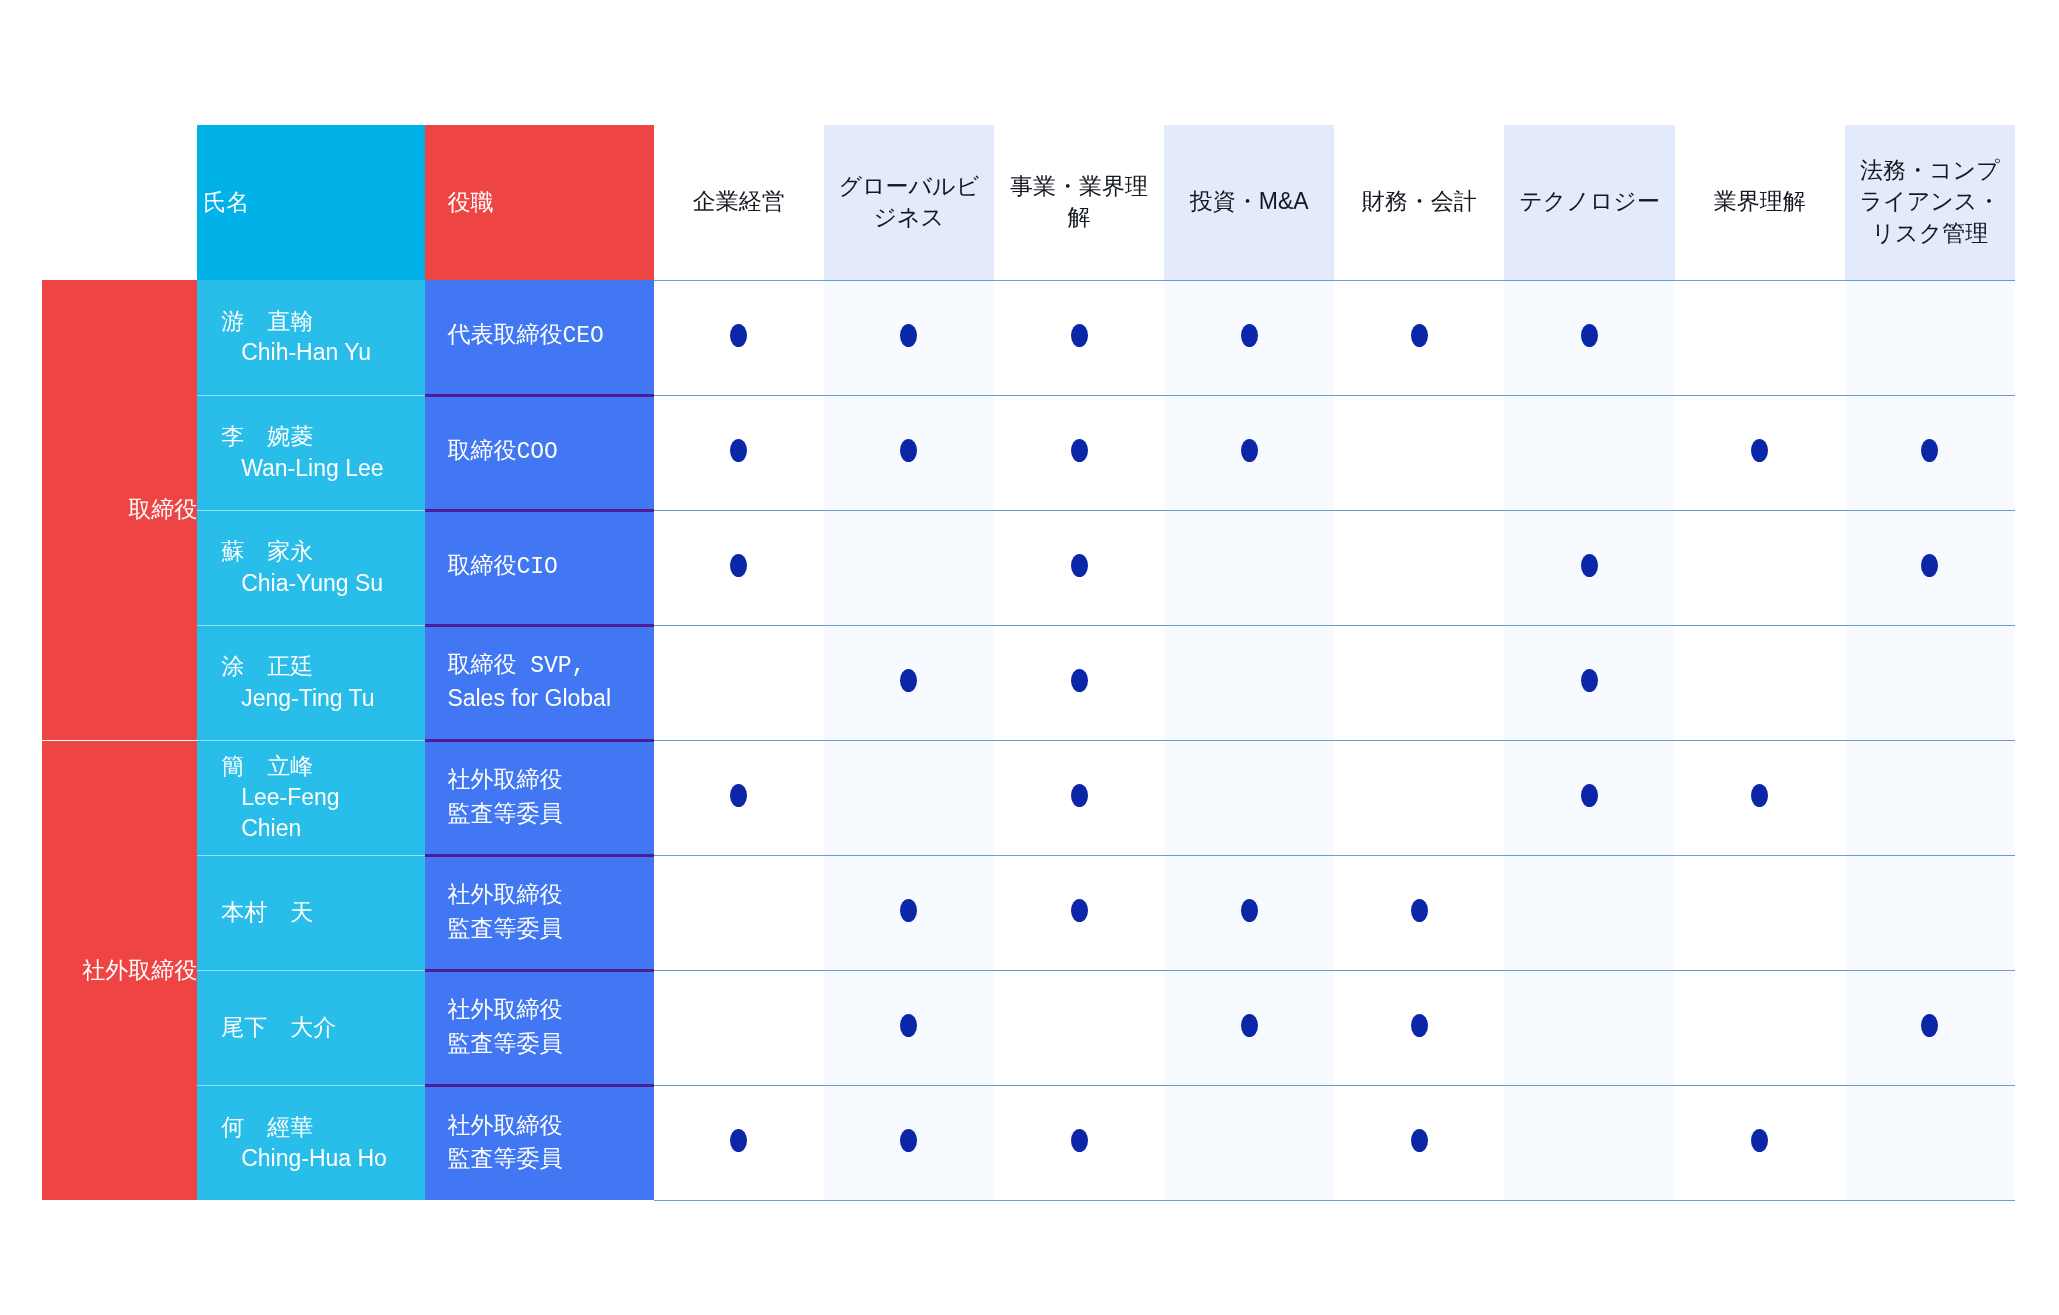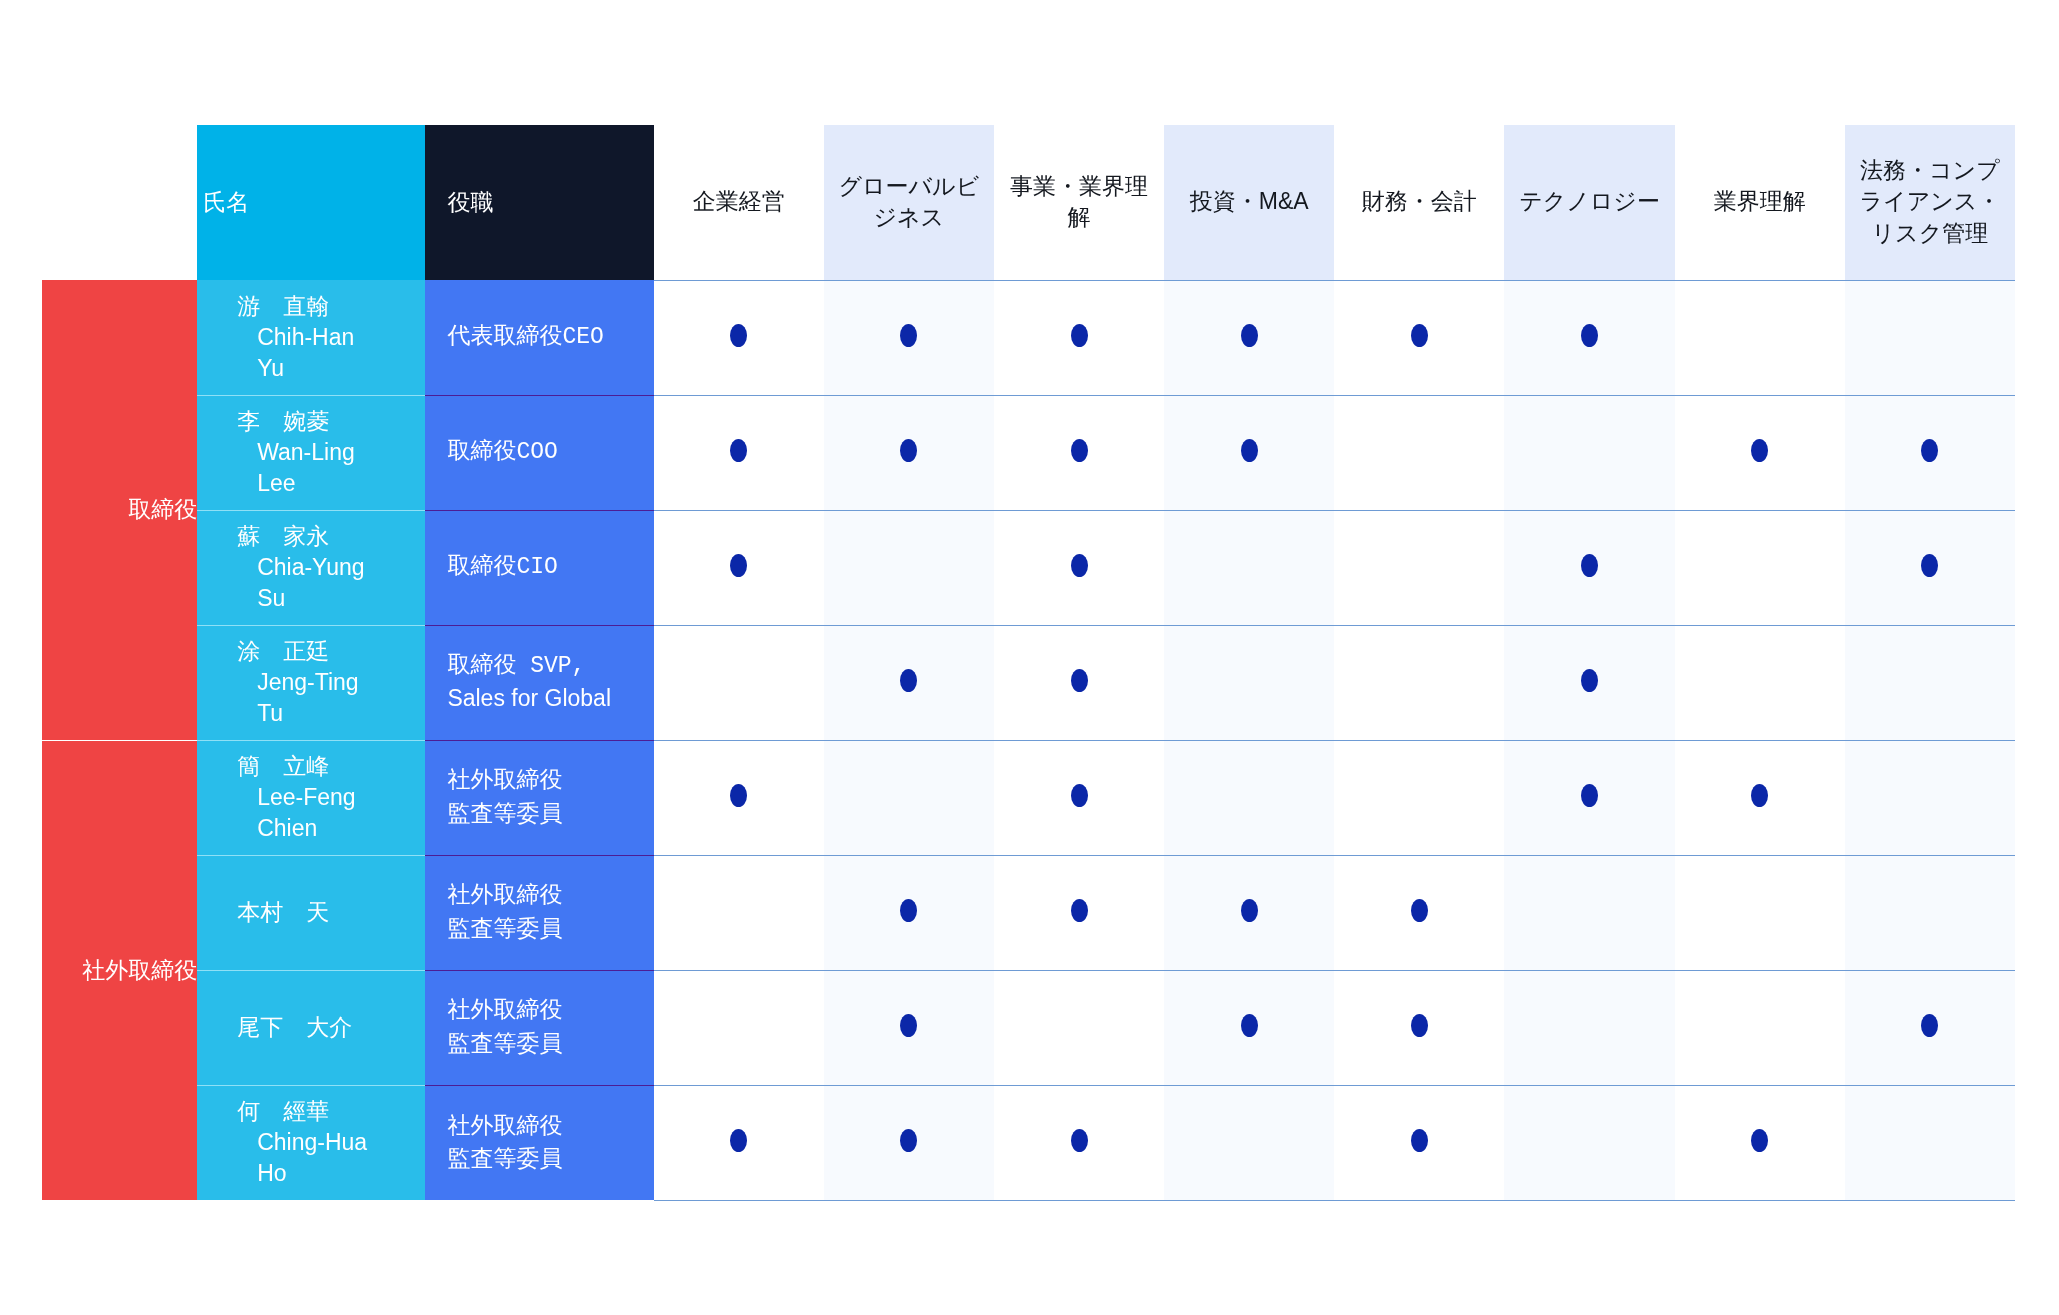--- a/index.html
+++ b/index.html
@@ -46,21 +46,21 @@
   th.head-name {
     background: #00B2E8;
     color: #ffffff;
     font-size: 23px;
     font-weight: 400;
     text-align: left;
     padding-left: 6px;
     vertical-align: middle;
   }
   th.head-role {
-    background: #0f172a;
+    background: #ef4444;
     color: #ffffff;
     font-size: 23px;
     font-weight: 400;
     text-align: left;
     padding-left: 22px;
     vertical-align: middle;
   }
 
   th.head-skill {
     font-size: 23px;
@@ -84,34 +84,34 @@
     vertical-align: middle;
     border-top: 1px solid #ffffff;
   }
   td.cat-cell.first { border-top: none; }
 
   td.name-cell {
     background: #29BDEA;
     color: #ffffff;
     font-size: 23px;
     line-height: 1.35;
-    padding: 6px 40px;
+    padding: 6px 24px;
     text-align: left;
     border-top: 1px solid #8FE0F6;
   }
   td.name-cell.firstrow { border-top: none; }
 
   td.role-cell {
     background: #4277F3;
     color: #ffffff;
     font-size: 23px;
     line-height: 1.35;
     padding: 6px 22px;
     text-align: left;
-    border-top: 1px solid #4c1d95;
+    border-top: 3px solid #4c1d95;
   }
   td.role-cell.firstrow { border-top: none; }
 
   td.skill-cell {
     background: #ffffff;
     border-top: 1px solid #6E9BD4;
     text-align: center;
     vertical-align: middle;
   }
   td.skill-cell.tinted { background: #F7FAFE; }

